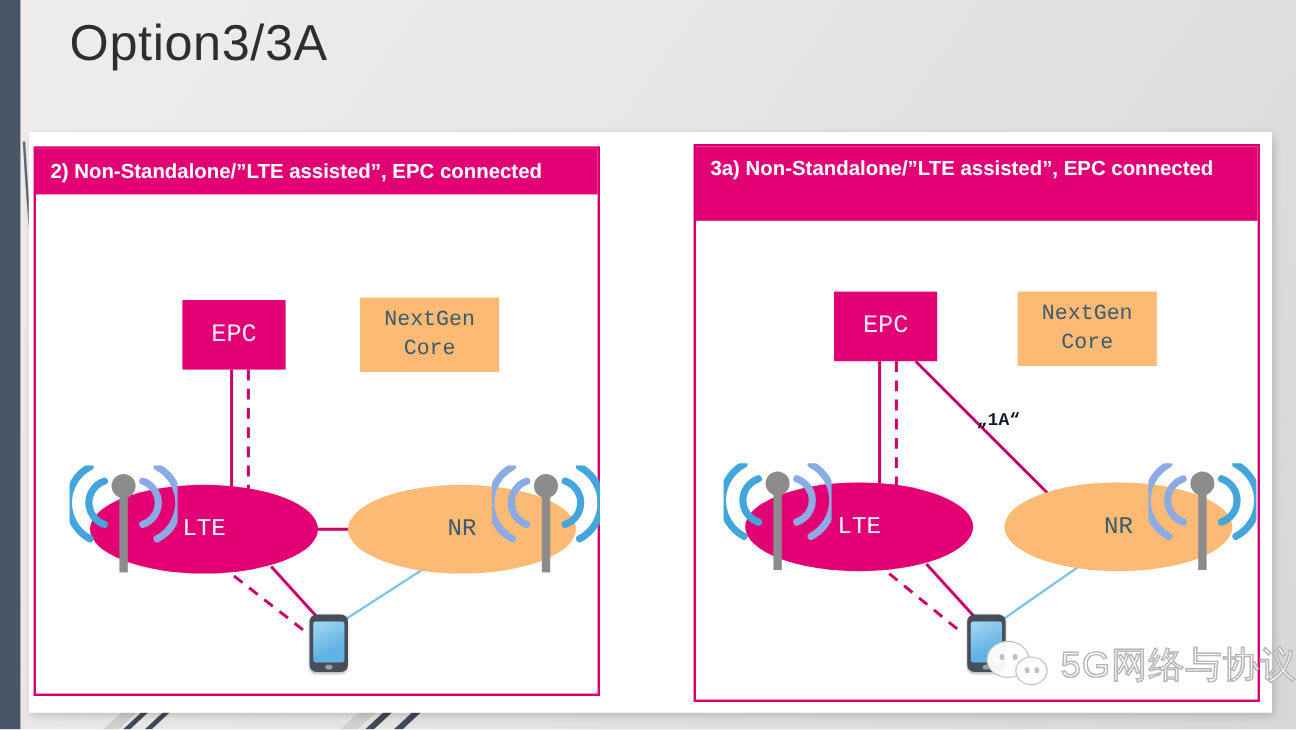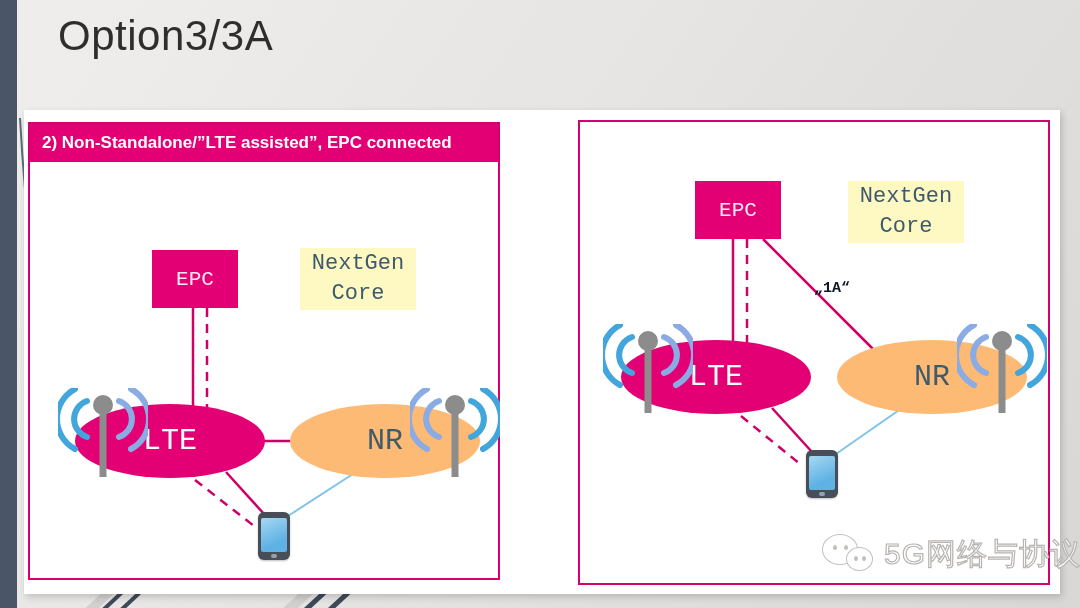--- a/index.html
+++ b/index.html
@@ -40,22 +40,22 @@
   .panel-1 .panel-header { padding:7px 26px 7px 12px; line-height:24px; height:62px; }
 
   .panel-body { position:relative; width:100%;font-family:Liberation Mono, monospace; }
   .panel-0 .panel-body { height:416px; }
   .panel-1 .panel-body { height:397px; }
 
   svg.links { position:absolute; left:0; top:0; z-index:1; }
 
   .node { position:absolute; display:flex; align-items:center; justify-content:center; text-align:center; z-index:2; }
   .box-magenta { background:#E20074; color:#FCE7F2; font-size:21px; }
-  .box-blue    { background:#fef9c3; color:#3E5A6B; font-size:22px; line-height:1.35; padding:4px; }
-  .ellipse     { border-radius:50%; font-size:30px; }
+  .box-blue    { background:#fdba74; color:#3E5A6B; font-size:18px; line-height:1.35; padding:4px; }
+  .ellipse     { border-radius:50%; font-size:20px; }
   .ellipse-magenta { background:#E20074; color:#FFFFFF; }
   .ellipse-blue    { background:#fdba74; color:#3E5A6B; }
 
   .antenna { position:absolute; width:90px; height:95px; z-index:3; }
   .antenna.flip { transform:scaleX(-1); }
 
   .phone {
     position:absolute; width:32px; height:48px; z-index:4;
     background:#474E58; border-radius:6px; box-shadow:0 1px 2px rgba(0,0,0,0.25);
   }
@@ -147,20 +147,21 @@
       </svg>
 
       <div class="phone" style="left:228px;top:350px;">
         <div class="screen"></div>
           <div class="btn"></div>
       </div>
     </div>
   </div>
 
   <div class="panel panel-1">
+    <div class="panel-header">3a) Non-Standalone/”LTE assisted”, EPC connected</div>
     <div class="panel-body">
 
       <svg class="links" width="468" height="397">
         <line x1="153" y1="117" x2="153" y2="228" stroke="#CC0066" stroke-width="2.5"></line>
         <line x1="167" y1="117" x2="167" y2="232" stroke="#CC0066" stroke-width="2.5" stroke-dasharray="9 7"></line>
         <line x1="183" y1="117" x2="296" y2="230" stroke="#CC0066" stroke-width="2.5"></line>
         <line x1="192" y1="286" x2="232" y2="330" stroke="#CC0066" stroke-width="2.5"></line>
         <line x1="161" y1="294" x2="220" y2="342" stroke="#CC0066" stroke-width="2.5" stroke-dasharray="9 7"></line>
         <line x1="322" y1="286" x2="256" y2="332" stroke="#7FC4E8" stroke-width="2"></line>
       </svg>

